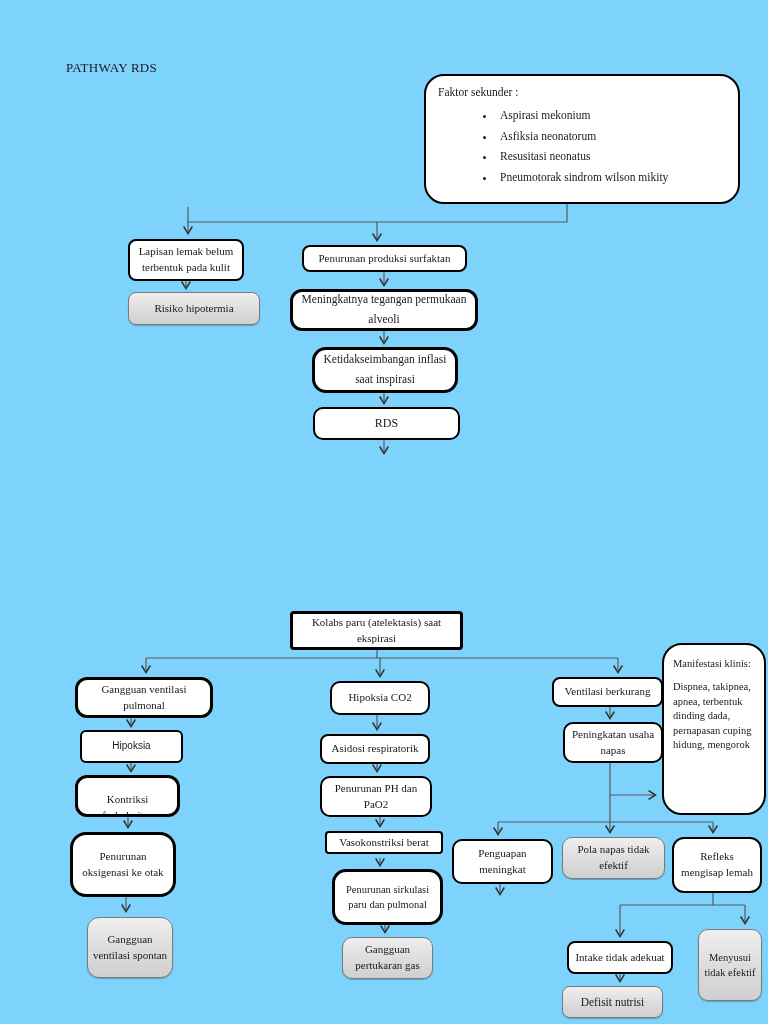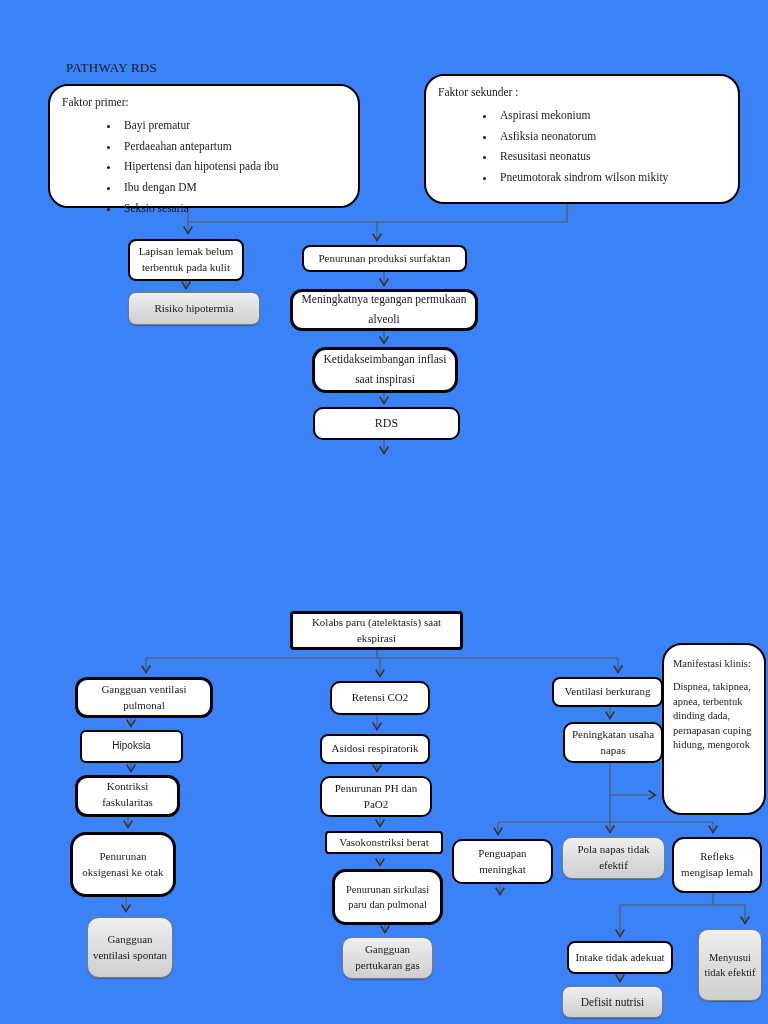--- a/index.html
+++ b/index.html
@@ -1,17 +1,17 @@
 <!DOCTYPE html>
 <html><head>
 <meta charset="utf-8">
 <style>
   html,body{margin:0;padding:0;background:#ffffff;}
   .canvas{
-    position:relative;width:768px;height:1024px;background:#3b82f6;
+    position:relative;width:768px;height:1024px;background:#7dd3fc;
     font-family:"Liberation Serif","DejaVu Serif",serif;color:#1a1a1a;
     overflow:hidden;
   }
   svg.connectors{position:absolute;left:0;top:0;width:768px;height:1024px;pointer-events:none;}
   .node{
     position:absolute;display:flex;align-items:center;justify-content:center;
     text-align:center;background:#ffffff;border:2px solid #000;border-radius:10px;
     font-size:11px;line-height:1.45;padding:2px 4px;box-sizing:border-box;
   }
   .thick{border-width:2.5px;}
@@ -28,21 +28,21 @@
   .bigbox ul{margin:9px 0 0 0;padding-left:58px;}
   .bigbox li{margin:0 0 4px 0;line-height:1.45;padding-left:4px;}
   .pagetitle{position:absolute;left:66px;top:60px;font-size:13px;letter-spacing:0.3px;}
   .sans{font-family:"Liberation Sans","DejaVu Sans",sans-serif;font-size:10px;}
   .manif{
     position:absolute;background:#fff;border:2.5px solid #000;border-radius:20px;
     box-sizing:border-box;padding:12px 9px;font-size:10.5px;line-height:1.38;text-align:left;
   }
   .manif .mlabel{margin-bottom:9px;}
   .tight{line-height:1.7;}
-  .clip{overflow:hidden;align-items:flex-start;padding-top:1px;font-family:Liberation Serif, serif;}
+  .clip{overflow:hidden;align-items:flex-start;padding-top:14px;font-family:Liberation Serif, serif;}
   .small{font-size:10.5px;}
 </style>
 </head>
 <body>
 
 <div class="canvas">
 
   <svg class="connectors" viewBox="0 0 768 1024" xmlns="http://www.w3.org/2000/svg">
     <defs>
       <marker id="ah" viewBox="0 0 10 10" refX="7.5" refY="5" markerWidth="9" markerHeight="9" orient="auto">
@@ -87,30 +87,20 @@
       <line x1="500" y1="884" x2="500" y2="894" marker-end="url(#ah)"></line>
       <path d="M713,893 V905 M620,905 H745"></path>
       <line x1="620" y1="905" x2="620" y2="936" marker-end="url(#ah)"></line>
       <line x1="745" y1="905" x2="745" y2="923" marker-end="url(#ah)"></line>
       <line x1="620" y1="974" x2="620" y2="981" marker-end="url(#ah)"></line>
     </g>
   </svg>
 
   <div class="pagetitle">PATHWAY RDS</div>
 
-  <div class="bigbox" style="left:48px;top:84px;width:312px;height:124px;">
-    <div>Faktor primer:</div>
-    <ul>
-      <li>Bayi prematur</li>
-      <li>Perdaeahan antepartum</li>
-      <li>Hipertensi dan hipotensi pada ibu</li>
-      <li>Ibu dengan DM</li>
-      <li>Seksio sesaria</li>
-    </ul>
-  </div>
 
   <div class="bigbox" style="left:424px;top:74px;width:316px;height:130px;">
     <div>Faktor sekunder :</div>
     <ul>
       <li>Aspirasi mekonium</li>
       <li>Asfiksia neonatorum</li>
       <li>Resusitasi neonatus</li>
       <li>Pneumotorak sindrom wilson mikity</li>
     </ul>
   </div>
@@ -124,21 +114,21 @@
   <div class="node thick" style="left:313px;top:407px;width:147px;height:33px;border-radius:10px;font-size:12px;">RDS</div>
 
   <div class="node xthick" style="left:290px;top:611px;width:173px;height:39px;border-radius:4px;">Kolabs paru (atelektasis) saat ekspirasi</div>
 
   <div class="node xthick" style="left:75px;top:677px;width:138px;height:41px;border-radius:12px;">Gangguan ventilasi pulmonal</div>
   <div class="node sans" style="left:80px;top:730px;width:103px;height:33px;border-radius:6px;">Hipoksia</div>
   <div class="node xthick clip" style="left:75px;top:775px;width:105px;height:42px;border-radius:12px;">Kontriksi faskularitas</div>
   <div class="node xthick" style="left:70px;top:832px;width:106px;height:65px;border-radius:16px;">Penurunan oksigenasi ke otak</div>
   <div class="node shaded" style="left:87px;top:917px;width:86px;height:61px;border-radius:12px;">Gangguan ventilasi spontan</div>
 
-  <div class="node thick" style="left:330px;top:681px;width:100px;height:34px;border-radius:10px;">Retensi CO2</div>
+  <div class="node thick" style="left:330px;top:681px;width:100px;height:34px;border-radius:10px;">Hipoksia CO2</div>
   <div class="node thick" style="left:320px;top:734px;width:110px;height:30px;border-radius:8px;">Asidosi respiratorik</div>
   <div class="node thick" style="left:320px;top:776px;width:112px;height:41px;border-radius:10px;">Penurunan PH dan PaO2</div>
   <div class="node" style="left:325px;top:831px;width:118px;height:23px;border-radius:4px;">Vasokonstriksi berat</div>
   <div class="node xthick small" style="left:332px;top:869px;width:111px;height:56px;border-radius:14px;">Penurunan sirkulasi paru dan pulmonal</div>
   <div class="node shaded" style="left:342px;top:937px;width:91px;height:42px;border-radius:10px;">Gangguan pertukaran gas</div>
 
   <div class="node thick" style="left:552px;top:677px;width:111px;height:30px;border-radius:8px;">Ventilasi berkurang</div>
   <div class="node thick" style="left:563px;top:722px;width:100px;height:41px;border-radius:10px;">Peningkatan usaha napas</div>
 
   <div class="manif" style="left:662px;top:643px;width:104px;height:172px;">

